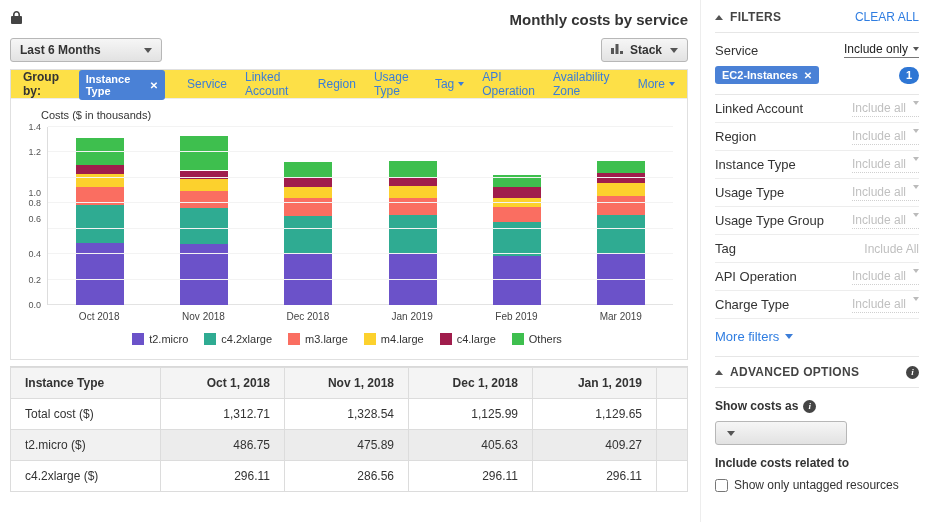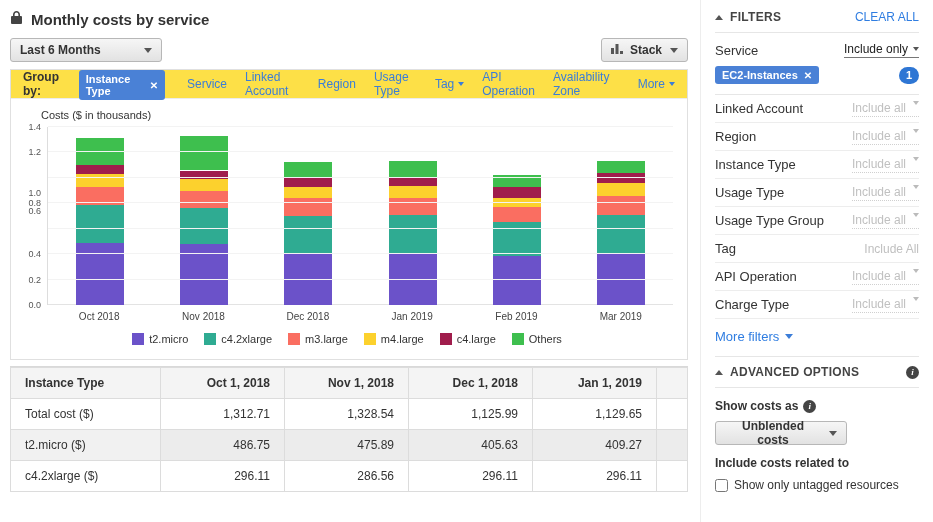--- a/index.html
+++ b/index.html
@@ -3,21 +3,21 @@
 <meta charset="utf-8">
 <style>
   * { margin:0; padding:0; box-sizing:border-box; }
   html,body { background:#fff; }
   body { font-family:"Liberation Sans", sans-serif; color:#333; }
   #page { position:relative; width:933px; height:522px; overflow:hidden; background:#fff; }
 
   
   .main { position:absolute; left:0; top:0; width:700px; height:522px; padding:8px 12px 0 10px; }
 
-  .title-row { display:flex; align-items:center; gap:8px; height:22px; }
+  .title-row { display:flex; align-items:center; gap:8px; height:22px;justify-content:space-between; }
   .title-row h1 { font-size:15px; font-weight:bold; color:#333; }
 
   .controls-row { margin-top:8px; height:24px; display:flex; align-items:center; }
   .btn { display:inline-flex; align-items:center; background:linear-gradient(#f6f6f6,#e2e2e2);
          border:1px solid #b7b7b7; border-radius:3px; font-size:12px; font-weight:bold;
          color:#333; padding:0 9px; height:24px; cursor:pointer; gap:6px; }
   .btn .caret { margin-left:2px; }
   #time-range { width:152px; justify-content:space-between; }
   #granularity { margin-left:10px; }
   #stack-btn { margin-left:auto; }
@@ -183,21 +183,21 @@
           </span>
       </div>
 
       <div class="chart-body">
         <div class="chart-title">Costs ($ in thousands)</div>
         <div class="plot-wrap">
           <div class="yaxis" id="yaxis">
               <div class="ytick" style="bottom: 0px;">0.0</div>
               <div class="ytick" style="bottom: 25.4286px;">0.2</div>
               <div class="ytick" style="bottom: 50.8571px;">0.4</div>
-              <div class="ytick" style="bottom: 94px;">0.6</div>
+              <div class="ytick" style="bottom: 86px;">0.6</div>
               <div class="ytick" style="bottom: 101.714px;">0.8</div>
               <div class="ytick" style="bottom: 112px;">1.0</div>
               <div class="ytick" style="bottom: 152.571px;">1.2</div>
               <div class="ytick" style="bottom: 178px;">1.4</div>
             </div>
           <div class="plot" id="plot">
             <div class="baseline"></div>
             <div class="slots" id="slots">
                 <div class="slot">
                   <div class="col">
@@ -448,21 +448,20 @@
       <span class="tri-up"></span>
       <span class="side-title">ADVANCED OPTIONS</span>
       <span class="info-icon">i</span>
     </div>
 
     <div class="bold-label">
       <span>Show costs as</span>
       <span class="info-icon">i</span>
     </div>
     <button class="btn" id="cost-type">
-      <span>Unblended costs</span>
       <span class="caret"></span>
     </button>
 
     <div class="bold-label">Include costs related to</div>
     <div class="check-row">
       <input type="checkbox" style="">
       <span>Show only untagged resources</span>
     </div>
   </div>
 </div>

